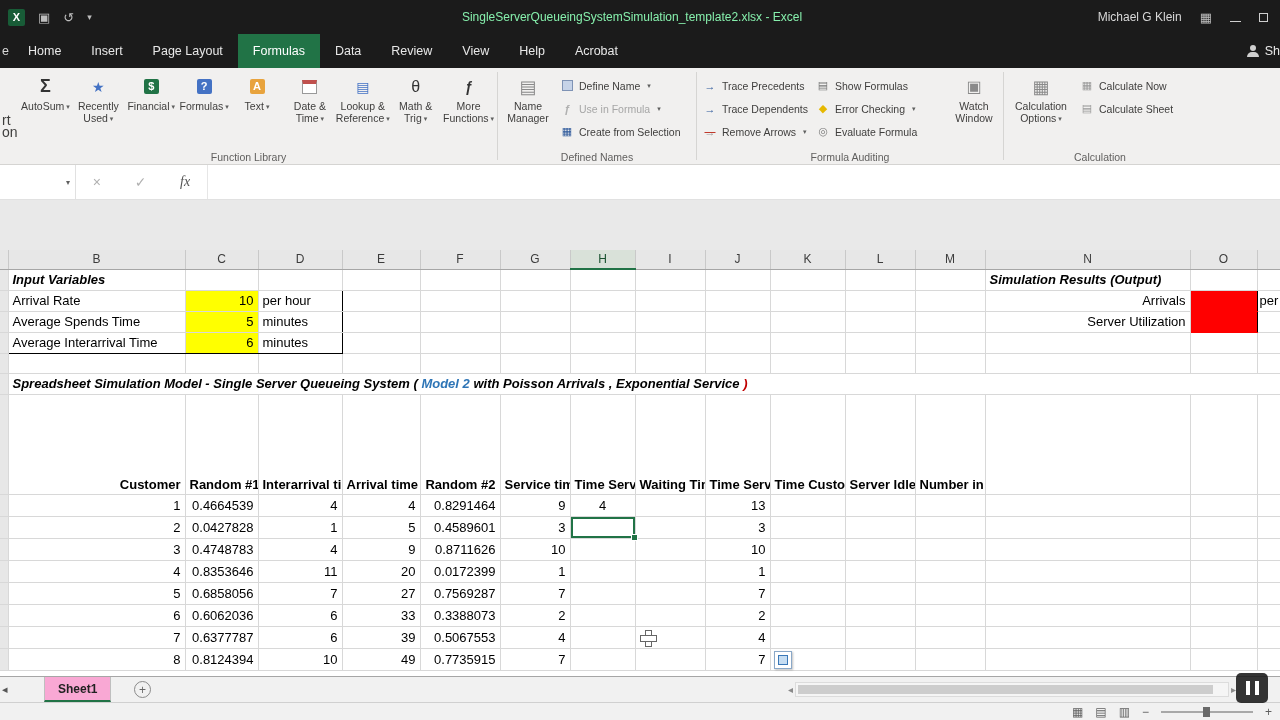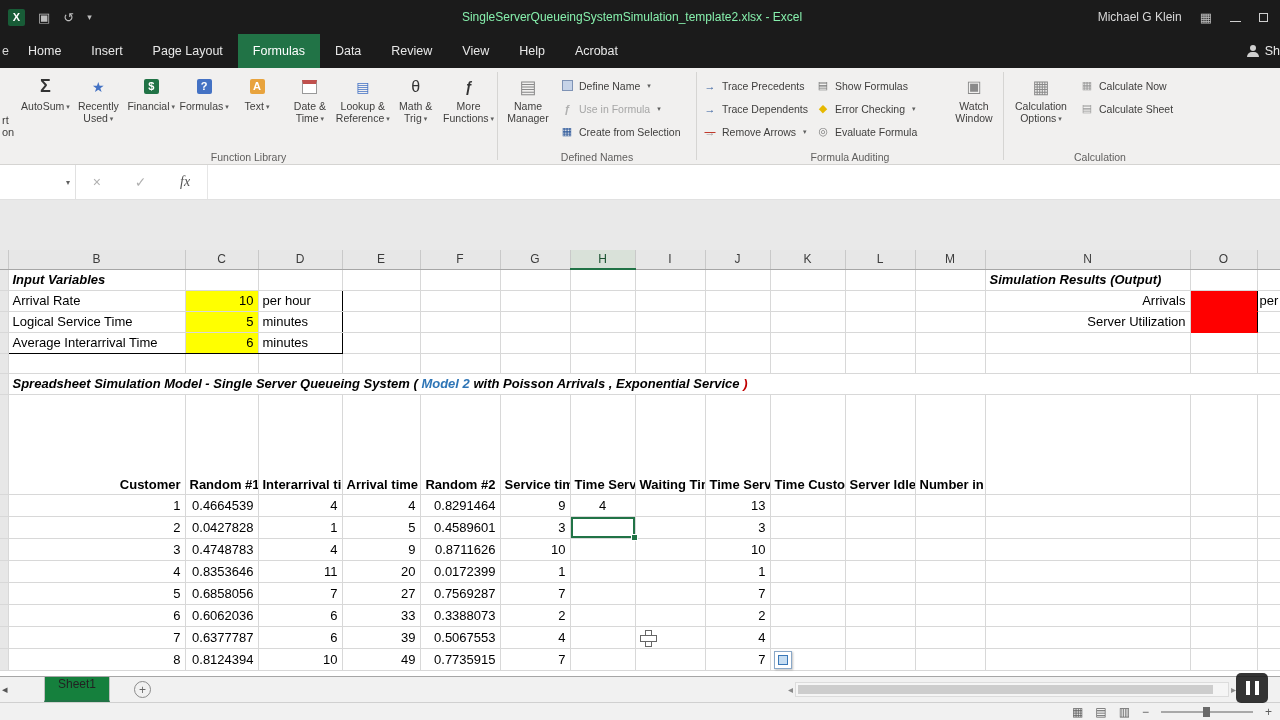--- a/index.html
+++ b/index.html
@@ -33,21 +33,21 @@
 
 
 .ribbon{position:absolute;left:0;top:68px;width:1280px;height:97px;background:#f1f0ef;border-bottom:1px solid #d5d4d2;display:flex;overflow:hidden}
 .rgroup{position:relative;height:97px;padding:2px 2px 15px 2px;display:flex;align-items:flex-start}
 .glabel{position:absolute;bottom:2px;left:0;right:0;text-align:center;font-size:10.5px;color:#605f5e;white-space:nowrap}
 .vsep{width:1px;background:#d6d5d3;align-self:stretch;margin:4px 0}
 .g-fl{width:497px}
 .g-dn{width:198px}
 .g-fa{width:306px}
 .g-calc{width:192px}
-.clipbtn{width:17px;overflow:hidden;display:flex;flex-direction:column;align-items:flex-start;justify-content:flex-end;font-size:11px;color:#3f3e3d;height:76px;padding-bottom:8px;line-height:12px}
+.clipbtn{width:17px;overflow:hidden;display:flex;flex-direction:column;align-items:flex-start;justify-content:flex-end;font-size:14px;color:#3f3e3d;height:76px;padding-bottom:8px;line-height:12px}
 .rbig{display:flex;flex-direction:column;align-items:center;padding:3px 1px 0 1px;flex:1 1 0;min-width:0;text-align:center}
 .rbig.nm{flex:0 0 56px}
 .rbig.ww{flex:0 0 54px;margin-left:auto}
 .rbig.co{flex:0 0 70px}
 .ric{height:27px;display:flex;align-items:center;justify-content:center}
 .rlbl{font-size:10.5px;line-height:12px;color:#3f3e3d}
 .car{font-size:7px;color:#5f5f5f;margin-left:2px;vertical-align:middle}
 .rcol{display:flex;flex-direction:column;padding-top:4px}
 .ritem{height:23px;display:flex;align-items:center;gap:5px;font-size:10.5px;color:#3f3e3d;padding:0 4px;white-space:nowrap}
 .ritem.disabled{color:#a6a6a6}
@@ -112,21 +112,21 @@
 .clipcell{padding:0 2px!important}
 .title-cell{font-weight:700;font-style:italic;font-size:13.5px}
 .mtb{color:#2e75b6}
 .mtr{color:#c00000}
 .sel{box-shadow:inset 0 0 0 2px #217346;position:relative;overflow:visible!important}
 .handle{position:absolute;right:-3px;bottom:-3px;width:7px;height:7px;background:#217346;border:1.5px solid #fff;z-index:4}
 
 
 .sheetbar{position:absolute;left:0;top:676px;width:1280px;height:26px;background:#f1f1f1;border-top:1px solid #a6a6a6}
 .navclip{position:absolute;left:2px;top:6px;font-size:11px;color:#555}
-.sheettab{position:absolute;left:44px;top:0;height:25px;padding:0 13px;background:#15803d;border-left:1px solid #bfbfbf;border-right:1px solid #bfbfbf;border-bottom:2px solid #217346;display:flex;font-size:12px;font-weight:normal;color:#222}
+.sheettab{position:absolute;left:44px;top:0;height:25px;padding:0 13px;background:#f9a8d4;border-left:1px solid #bfbfbf;border-right:1px solid #bfbfbf;border-bottom:2px solid #217346;display:flex;align-items:center;font-size:12px;font-weight:bold;color:#222}
 .newsheet{position:absolute;left:134px;top:4px;width:17px;height:17px;border:1px solid #8a8a8a;border-radius:50%;display:flex;align-items:center;justify-content:center;font-size:12px;color:#666;line-height:1}
 .hscroll{position:absolute;left:788px;top:4px;width:448px;height:17px;display:flex;align-items:center;gap:2px}
 .harr{font-size:10px;color:#8a8a8a}
 .htrack{flex:1;height:15px;background:#f5f5f5;border:1px solid #dcdcdc;position:relative}
 .hthumb{position:absolute;left:2px;top:2px;bottom:2px;width:96%;background:#cdcdcd}
 .pauseov{position:absolute;left:1236px;top:673px;width:32px;height:30px;background:rgba(25,25,25,.88);border-radius:5px;display:flex;align-items:center;justify-content:center;gap:5px;z-index:20}
 .pbar{width:4px;height:14px;background:#fff;display:inline-block}
 
 
 .statusbar{position:absolute;left:0;top:702px;width:1280px;height:18px;background:#f1f1f1;border-top:1px solid #d0d0d0;display:flex;align-items:center;justify-content:flex-end;gap:12px;padding-right:8px}
@@ -426,21 +426,21 @@
             <td></td>
             <td></td>
             <td></td>
             <td></td>
           <td class="ar">Arrivals</td>
           <td class="red bt bl br rbm"></td>
           <td class="al clipcell">per</td>
         </tr>
         <tr class="r20">
           <td class="rh"></td>
-          <td class="al bl">Logical Service Time</td>
+          <td class="al bl">Average Spends Time</td>
           <td class="ar yellow">5</td>
           <td class="al br">minutes</td>
           <td></td>
             <td></td>
             <td></td>
             <td></td>
             <td></td>
             <td></td>
             <td></td>
             <td></td>

